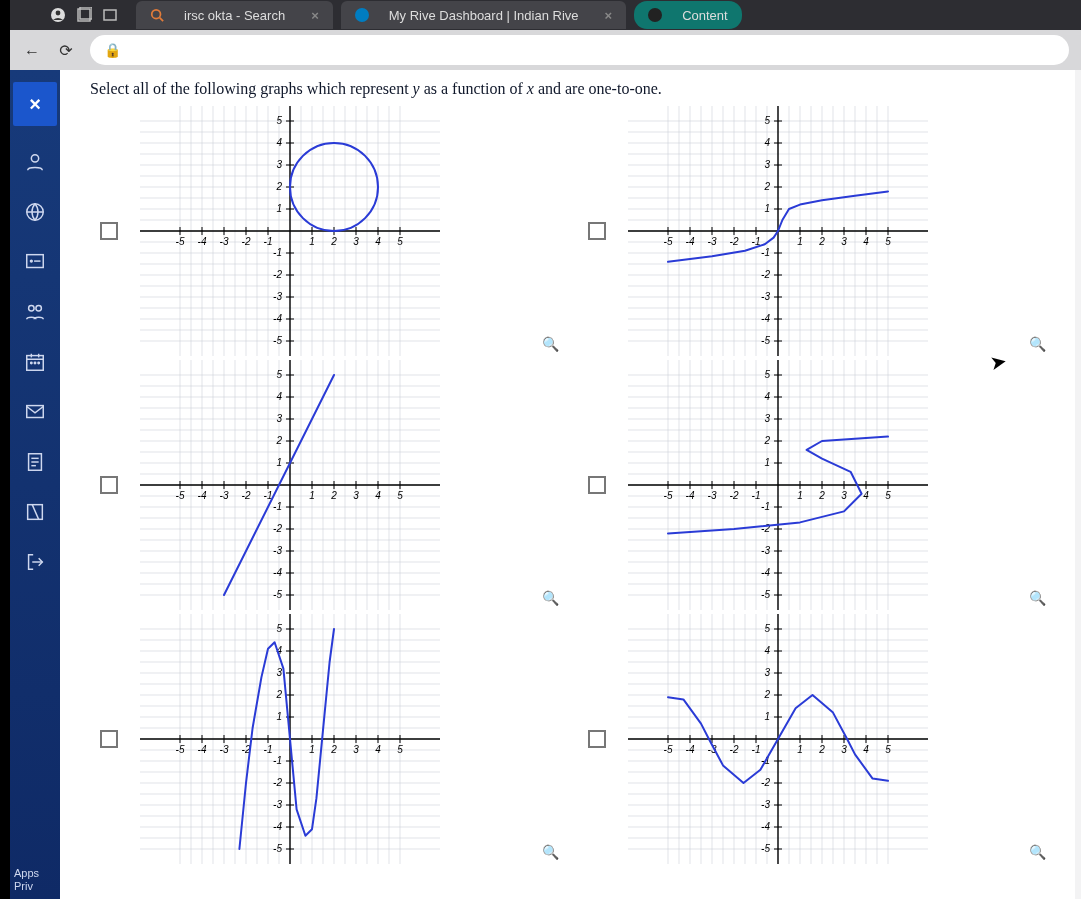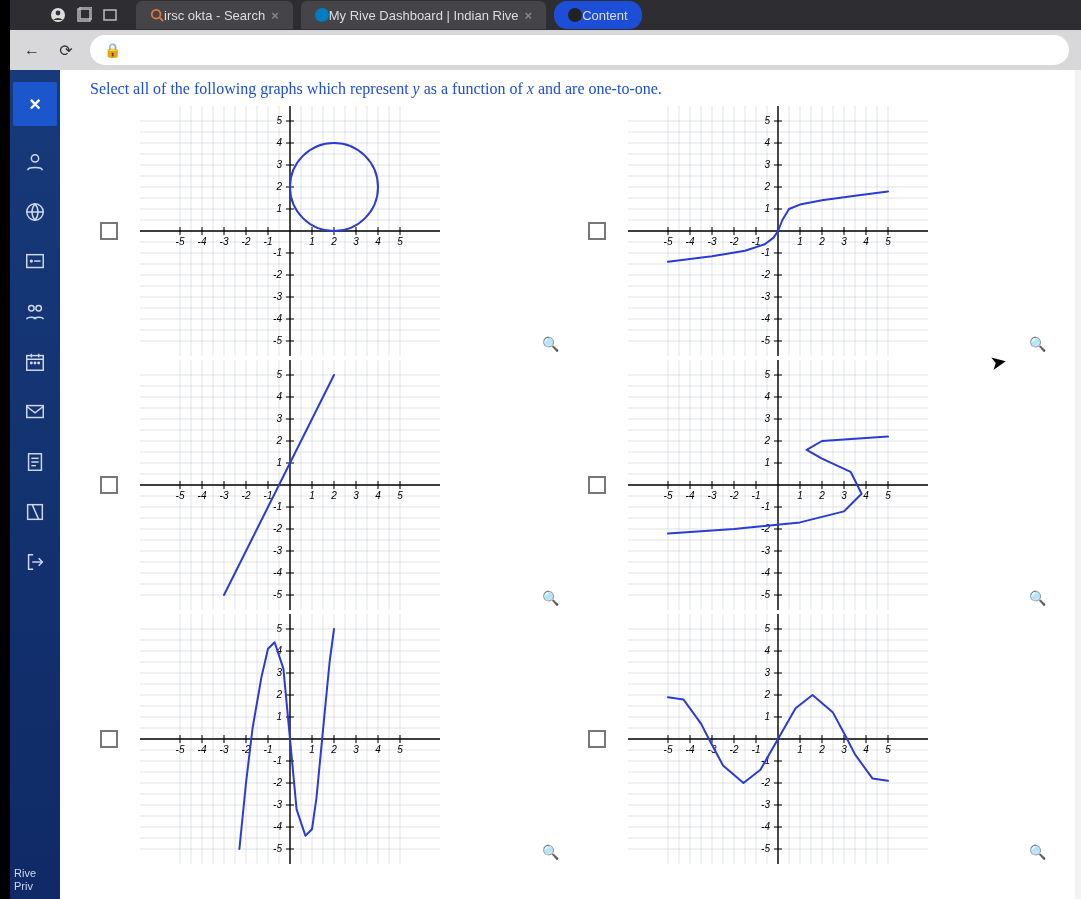--- a/index.html
+++ b/index.html
@@ -27,21 +27,21 @@
     align-items: center;
     padding-left: 40px;
     gap: 8px;
     color: #ccc;
     font-size: 13px;
     position: relative;
   }
   .tab-controls { display:flex; gap:10px; margin-right: 10px; }
   .tab-ctrl-icon { width:16px; height:16px; color:#bbb; display:flex; align-items:center; justify-content:center; }
   .tab {
-    display:flex; align-items:center; gap:0;
+    display:flex; align-items:center; gap:20px;
     padding: 4px 14px;
     background: #444449;
     border-radius: 6px 6px 0 0;
     white-space: nowrap;
     height: 28px;
     color:#ddd;
   }
   .tab .favicon { width:14px; height:14px; border-radius:50%; display:inline-block;}
   .tab .tab-close { font-weight:bold; color:#888; margin-left:6px;}
   
@@ -100,21 +100,21 @@
     flex:1;
     background:#fff;
     margin: 0 6px 0 0;
     padding: 10px 20px 20px 30px;
     overflow:auto;
     position:relative;
   }
   .question {
     font-family: Georgia, serif;
     font-size:16px;
-    color:#1d4ed8;
+    color:#0f172a;
     margin-bottom: 6px;
   }
   .question .varx, .question .vary { font-style: italic; }
   .graph-grid {
     display:grid;
     grid-template-columns: 38px 1fr 38px 1fr;
     grid-auto-rows: auto;
     column-gap: 10px;
     row-gap: 0px;
     align-items:center;
@@ -173,21 +173,21 @@
           </svg>
       </span>
       <span>irsc okta - Search</span>
       <span class="tab-close">×</span>
     </div>
     <div class="tab">
       <span class="favicon" style="background:#007dc1;border-radius:50%;"></span>
       <span>My Rive Dashboard | Indian Rive</span>
       <span class="tab-close">×</span>
     </div>
-    <div class="tab" style="background:#1d4ed8;border-radius:13px;">
+    <div class="tab" style="background:#0f766e;border-radius:13px;">
       <span class="favicon" style="background:#222;"></span>
       <span>Content</span>
     </div>
   </div>
 
   <div class="nav-bar">
     <span class="nav-btn">←</span>
     <span class="nav-btn">⟳</span>
     <div class="address-bar">
       <span class="lock-icon">🔒</span>
@@ -258,21 +258,21 @@
           </svg>
       </span>
       <span class="rail-icon">
         <svg width="22" height="22" viewBox="0 0 24 24" fill="none" stroke="#cfd8ef" stroke-width="1.6">
             <path d="M10 4H5v16h5"></path>
             <path d="M20 12H9"></path>
             <path d="M16 8l4 4-4 4"></path>
           </svg>
       </span>
       <div class="footer">
-        <div>Rive</div>
+        <div>Apps</div>
         <div>Priv</div>
       </div>
     </div>
 
     <div class="content">
       <p class="question">
         <span>Select all of the following graphs which represent </span><span class="vary">y</span><span> as a function of </span><span class="varx">x</span><span> and are one-to-one.</span>
       </p>
 
       <div class="graph-grid" id="graph-grid">

